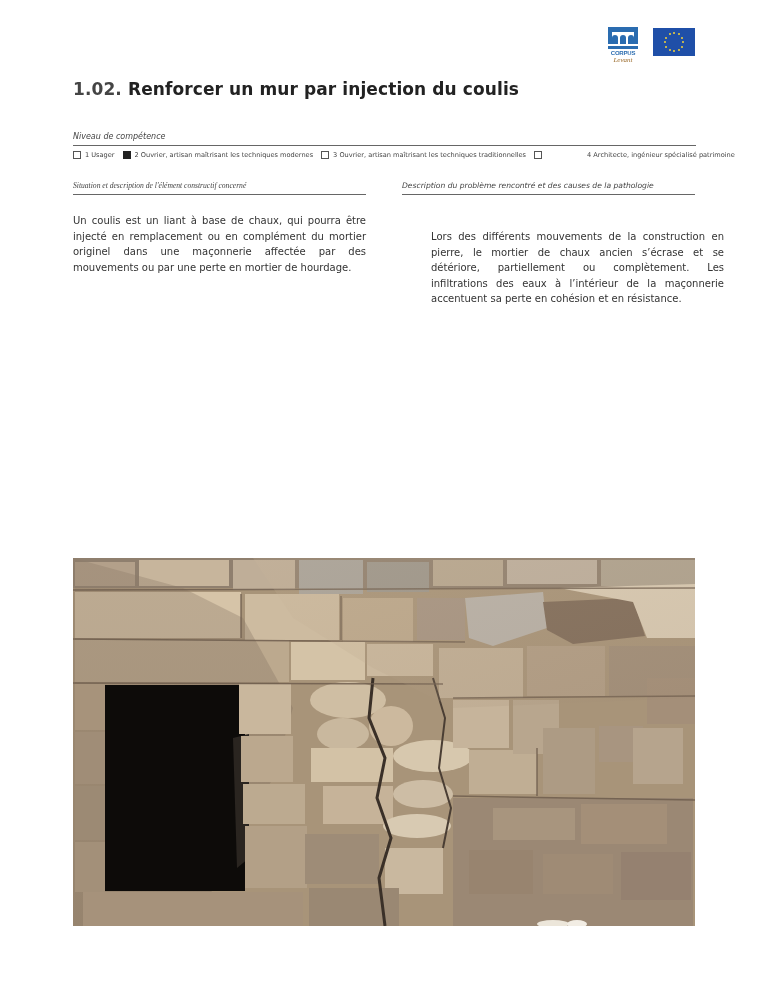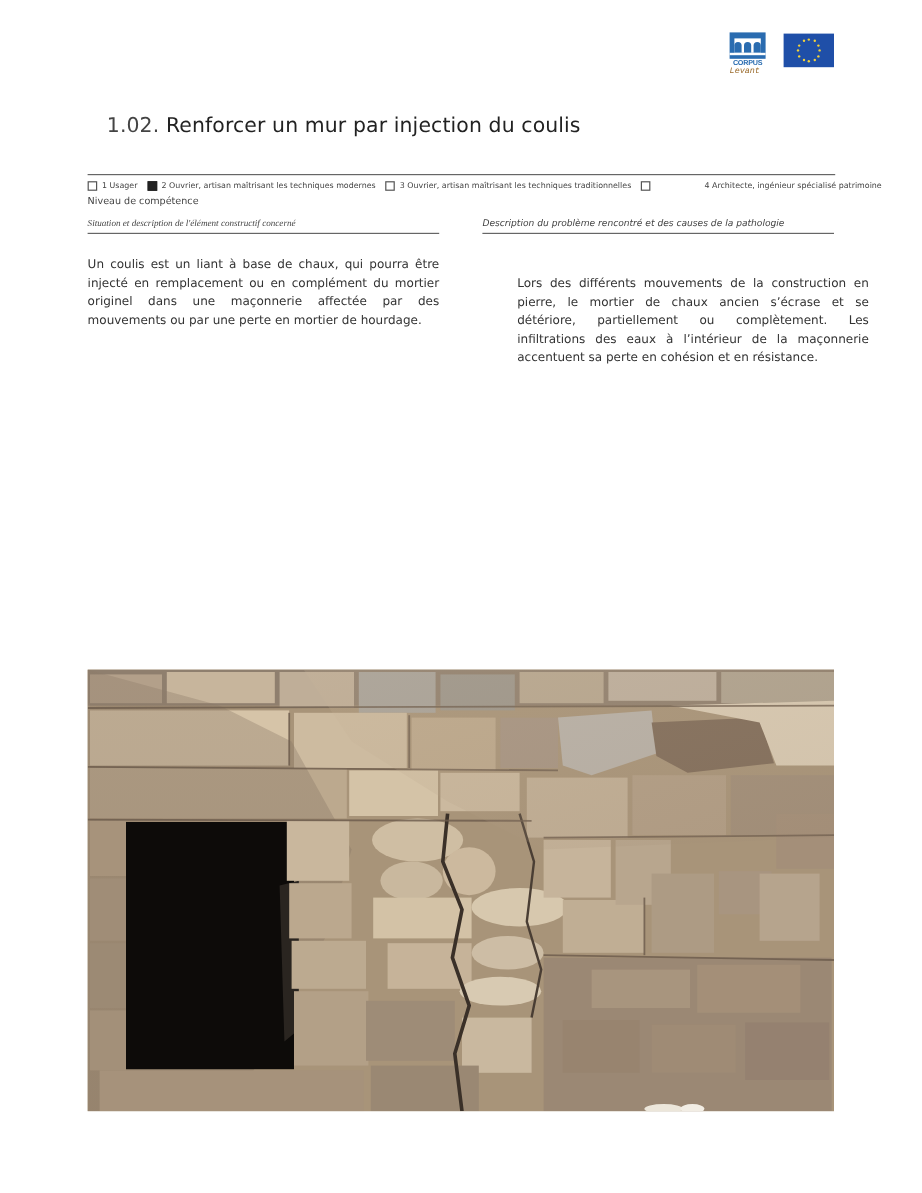--- a/index.html
+++ b/index.html
@@ -22,40 +22,40 @@
     }
     .logo-corpus .wave {
       position: absolute; left: 0; top: 17px; width: 30px; height: 2px; background: #ffffff;
     }
     .logo-corpus .t1 {
       position: absolute; left: 0; top: 23px; width: 30px; text-align: center;
       font-family: "Liberation Sans", sans-serif; font-size: 6px; font-weight: bold;
       color: #2a6cb0; letter-spacing: -0.2px; line-height: 7px;
     }
     .logo-corpus .t2 {
-      position: absolute; left: 0; top: 30px; width: 30px; text-align: left;
-      font-family: Liberation Mono, monospace; font-size: 7px; font-style: italic;
+      position: absolute; left: 0; top: 30px; width: 30px; text-align: center;
+      font-family: Liberation Serif, serif; font-size: 7px; font-style: italic;
       color: #9a6a2a; line-height: 7px;
     }
     .logo-eu {
       position: absolute; left: 45px; top: 1px; width: 42px; height: 28px; background: #1f4fa8;
     }
     .logo-eu .ring { position: absolute; left: 11px; top: 4px; width: 20px; height: 20px; }
     .logo-eu .ring i {
       position: absolute; width: 2px; height: 2px; background: #f3d23a; border-radius: 50%;
     }
 
     .title {
       position: absolute; left: 73px; top: 79px; font-size: 17px; color: #222222;
       letter-spacing: 0.1px; white-space: nowrap;
     }
     .title .num { color: #444444; }
 
     .level-label {
-      position: absolute; left: 73px; top: 132px; font-size: 8px; color: #444; margin-top: 31px;
+      position: absolute; left: 73px; top: 132px; font-size: 8px; font-style: italic; color: #444;
     }
     .rule { position: absolute; height: 1px; background: #666666; }
     .levels {
       position: absolute; left: 73px; top: 149px; width: 623px; height: 12px;
       display: flex; align-items: center; font-size: 6.6px; color: #444; white-space: nowrap;
     }
     .level { display: flex; align-items: flex-end; margin-right: 8px; }
     .level:last-child { margin-right: 0; gap: 41px; }
     .cb {
       width: 8px; height: 8px; border: 1px solid #555; background: #fff; margin-right: 4px;
@@ -104,21 +104,21 @@
       <i style="left:9px;top:18px"></i>
       <i style="left:4.5px;top:16.8px"></i>
       <i style="left:1.2px;top:13.5px"></i>
       <i style="left:0px;top:9px"></i>
       <i style="left:1.2px;top:4.5px"></i>
       <i style="left:4.5px;top:1.2px"></i>
     </div>
   </div>
 </div>
 
-<h1 class="title" style="margin:16px;font-weight:normal;">
+<h1 class="title" style="margin:0;font-weight:bold;">
   <span class="num">1.02.</span>
   <span>Renforcer un mur par injection du coulis</span>
 </h1>
 
 <div class="level-label">Niveau de compétence</div>
 <div class="rule" style="left:73px; top:145px; width:623px;"></div>
 
 <div class="levels">
   <div class="level">
     <span class="cb"></span>

